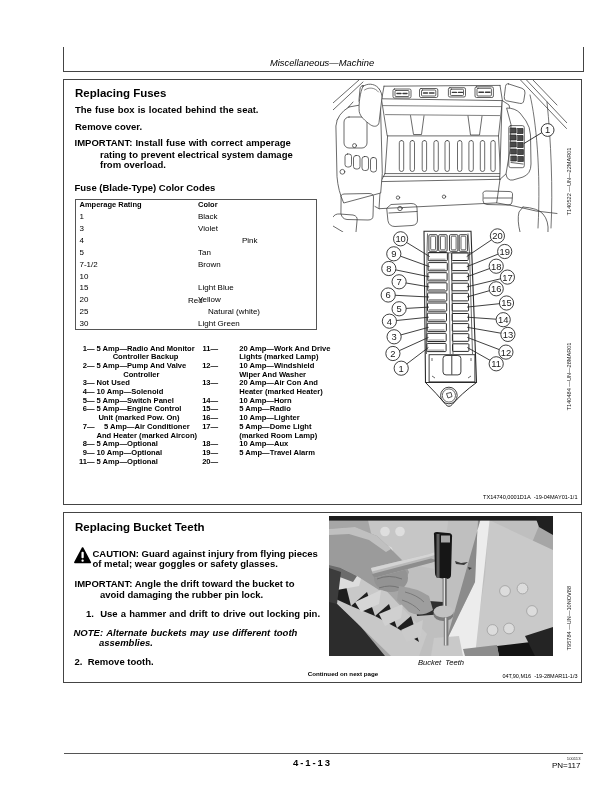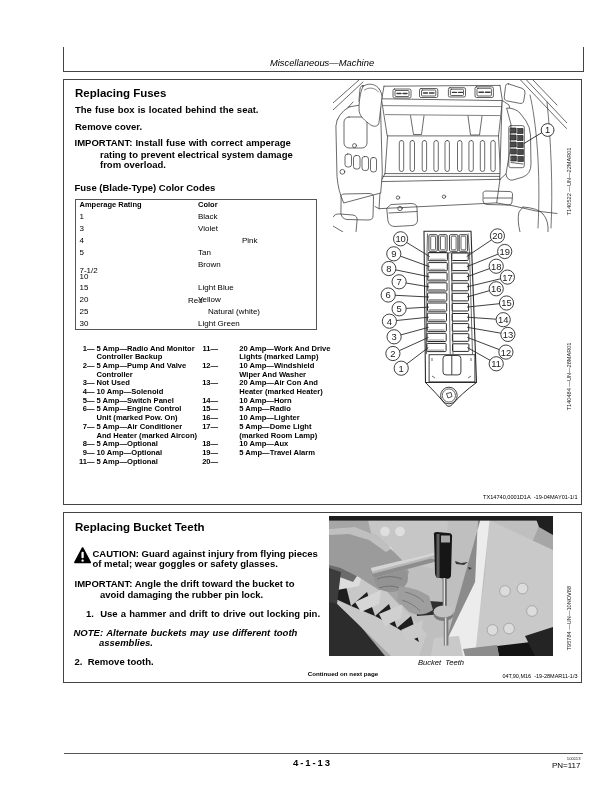--- a/index.html
+++ b/index.html
@@ -13,21 +13,21 @@
   .box1{left:63px;top:79px;width:518.5px;height:425.5px;border:1px solid #444;box-sizing:border-box;}
   .box2{left:63px;top:512px;width:518.5px;height:171px;border:1px solid #444;box-sizing:border-box;}
   .b{font-weight:bold;}
   .f95{font-size:9.5px;line-height:10.6px;white-space:nowrap;font-weight:bold;}
   .tiny{font-size:5.6px;line-height:6px;}
   .vlab{font-size:5.6px;white-space:nowrap;transform:rotate(-90deg);transform-origin:left bottom;color:#222;line-height:6.3px;}
   .cell{position:absolute;white-space:nowrap;}
   .li{display:flex;}
   .li .n{flex:none;width:16.7px;text-align:right;}
   .li .t{flex:none;}
-  #leg1 .li .t{margin-left:1.8px;}
+  #leg1 .li .t{margin-left:1.8px;text-align:center;}
   #leg2 .li .t{margin-left:21px;}
 </style>
 </head>
 <body>
 
 <div class="abs hdrbox"></div>
 <div class="abs hdrtxt">Miscellaneous—Machine</div>
 
 <div class="abs box1"></div>
 <div class="abs box2"></div>
@@ -46,21 +46,21 @@
   <div class="cell b" style="left:3.5px;top:0.7px;font-size:7.5px;">Amperage Rating</div>
   <div class="cell b" style="left:122px;top:0.7px;font-size:7.5px;">Color</div>
   <div class="cell" style="left:3.5px;top:12.5px;">1</div>
     <div class="cell" style="left:122px;top:12.5px;">Black</div>
   <div class="cell" style="left:3.5px;top:24.4px;">3</div>
     <div class="cell" style="left:122px;top:24.4px;">Violet</div>
   <div class="cell" style="left:3.5px;top:36.3px;">4</div>
     <div class="cell" style="left:122px;top:36.3px;padding-left:44px;">Pink</div>
   <div class="cell" style="left:3.5px;top:48.2px;">5</div>
     <div class="cell" style="left:122px;top:48.2px;">Tan</div>
-  <div class="cell" style="left:3.5px;top:66px;">7-1/2</div>
+  <div class="cell" style="left:3.5px;top:60px;">7-1/2</div>
     <div class="cell" style="left:122px;top:60.1px;">Brown</div>
   <div class="cell" style="left:3.5px;top:72px;">10</div>
     <div class="cell" style="left:112px;top:72px;margin-top:24px;">Red</div>
   <div class="cell" style="left:3.5px;top:83.9px;">15</div>
     <div class="cell" style="left:122px;top:83.9px;">Light Blue</div>
   <div class="cell" style="left:3.5px;top:95.8px;">20</div>
     <div class="cell" style="left:122px;top:95.8px;">Yellow</div>
   <div class="cell" style="left:3.5px;top:107.7px;">25</div>
     <div class="cell" style="left:132px;top:107.7px;">Natural (white)</div>
   <div class="cell" style="left:3.5px;top:119.6px;">30</div>

